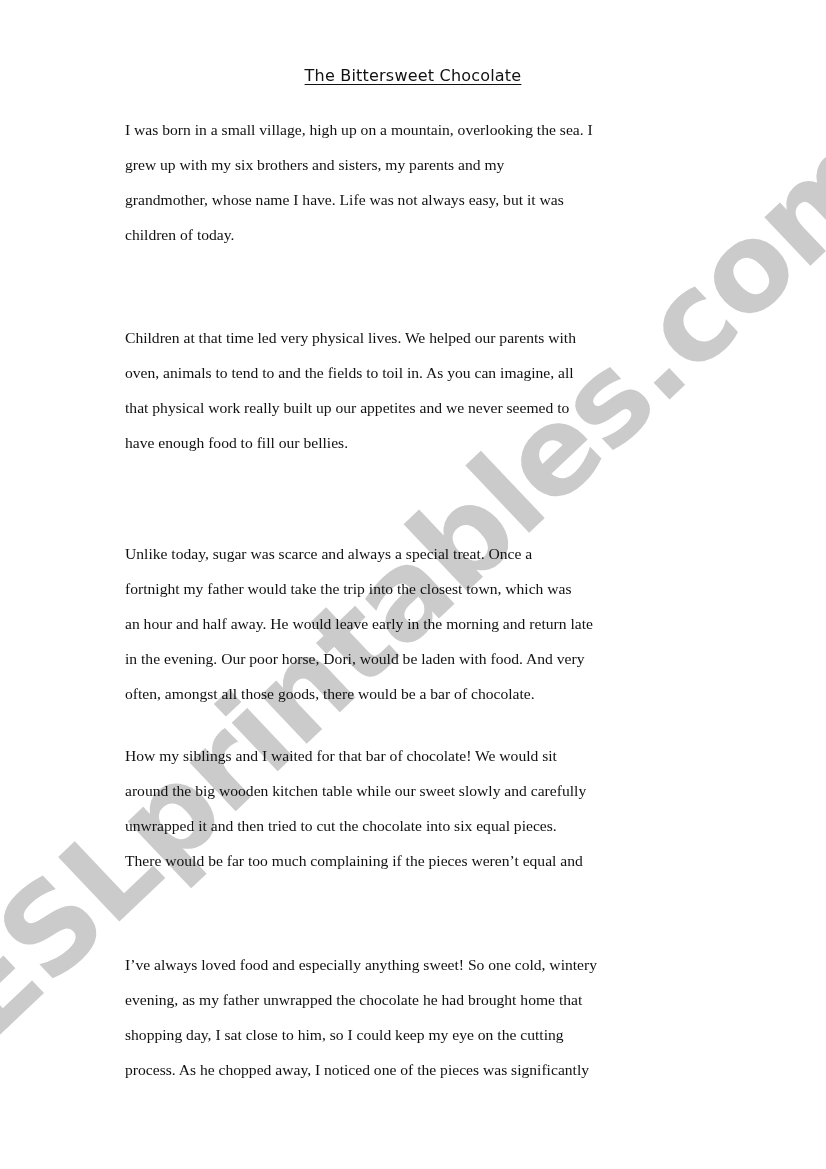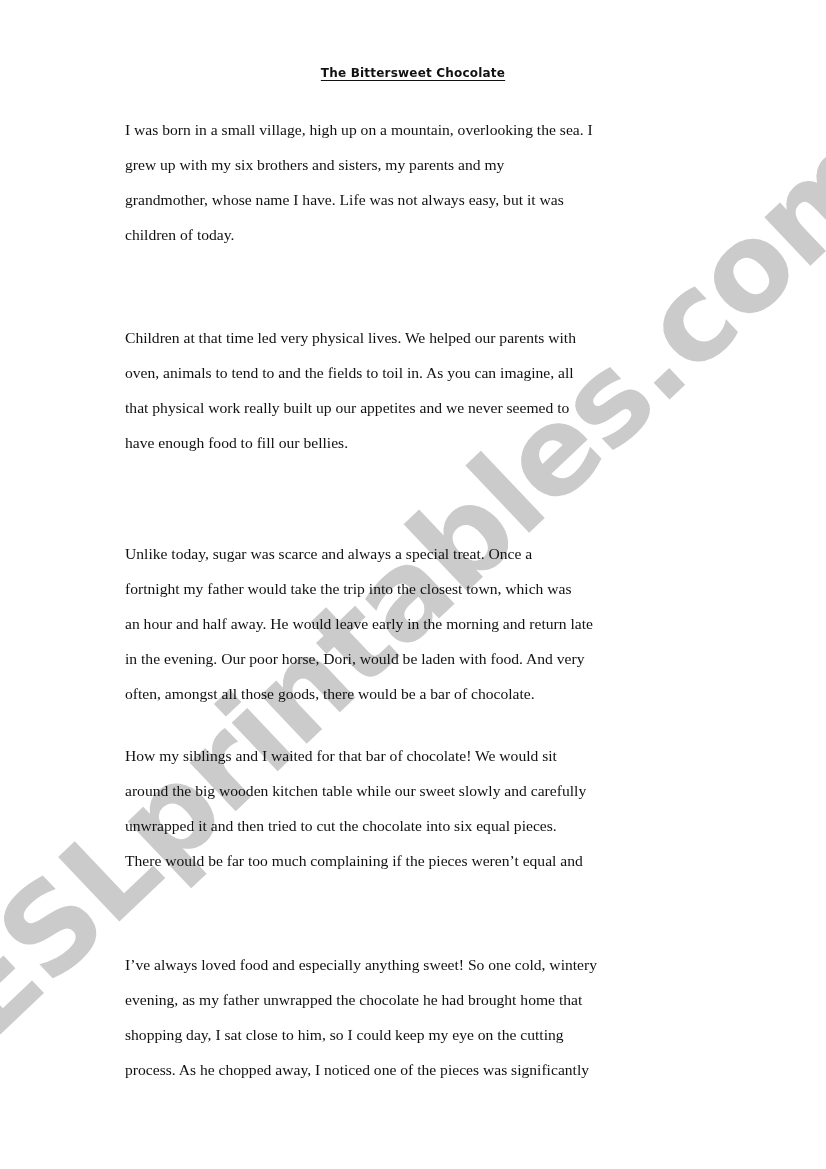--- a/index.html
+++ b/index.html
@@ -35,22 +35,22 @@
     white-space: nowrap;
     z-index: 0;
     user-select: none;
   }
   .title {
     position: absolute;
     left: 0;
     width: 826px;
     top: 66px;
     text-align: center;
-    font-size: 12px;
-    font-weight: bold;
+    font-size: 16px;
+    font-weight: normal;
     text-decoration: underline;
     text-underline-offset: 3px;
     z-index: 1;
     letter-spacing: 0.2px;
   }
   .para {
     position: absolute;
     left: 125px;
     width: 600px;
     z-index: 1;

